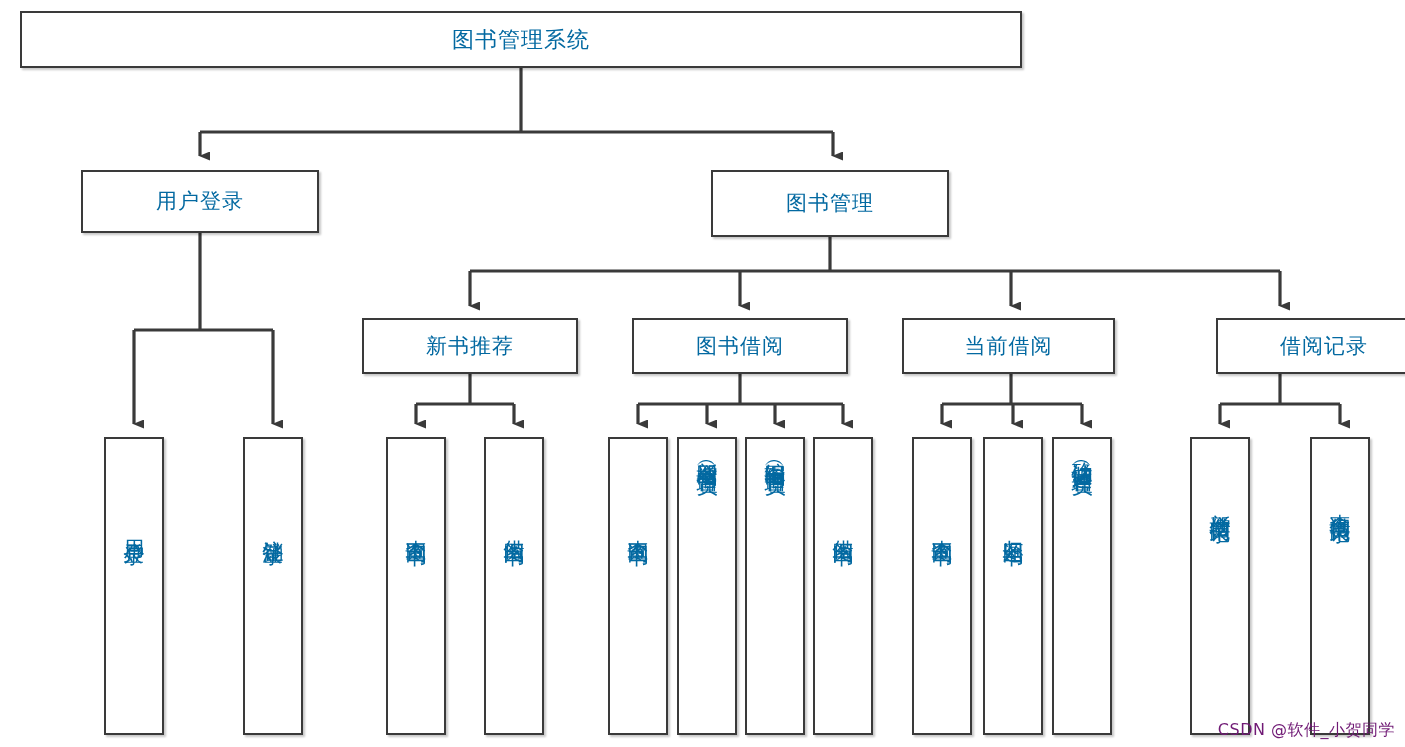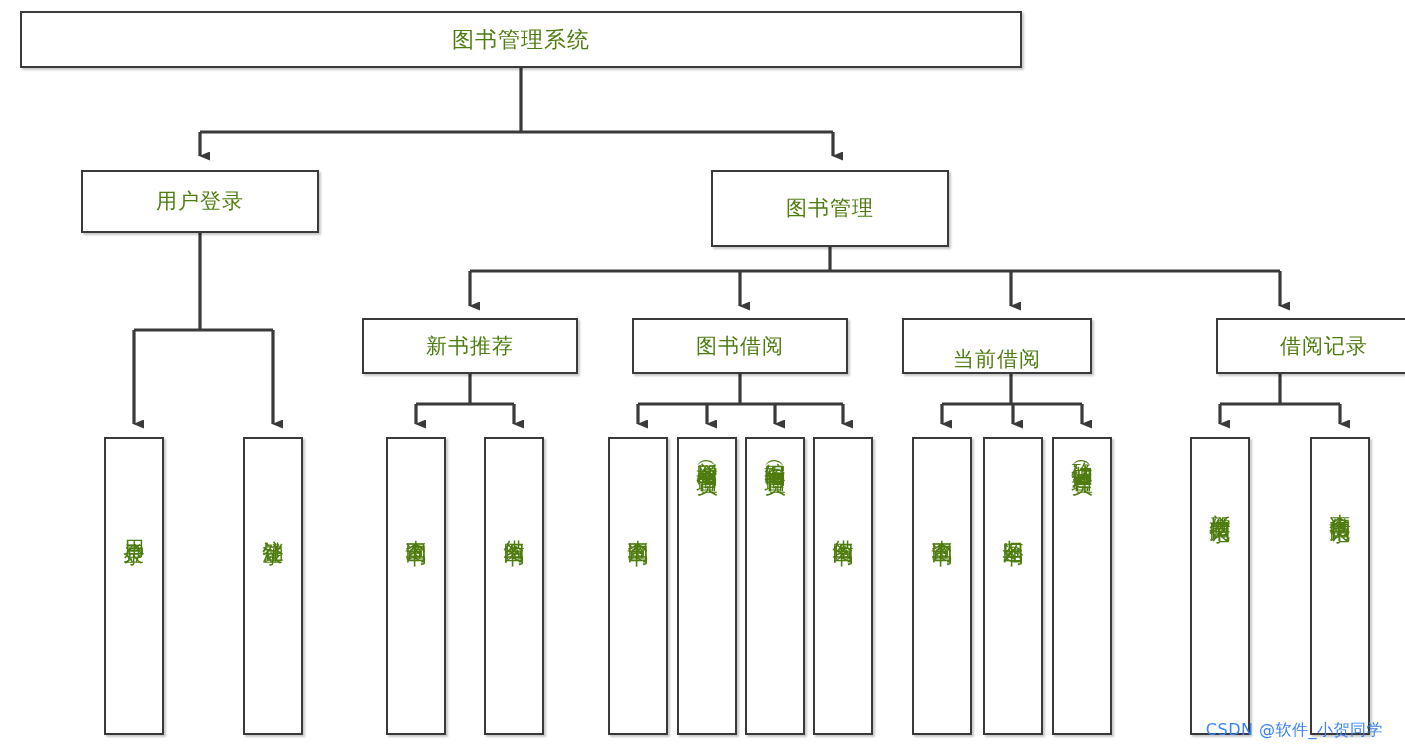--- a/index.html
+++ b/index.html
@@ -11,21 +11,21 @@
   #canvas{position:absolute;left:0;top:0;width:1405px;height:747px;}
   .node-box{
     position:absolute;
     background:#ffffff;
     border:2px solid #3a3a3a;
     box-sizing:border-box;
     box-shadow:2px 2px 2px rgba(0,0,0,0.22);
     display:flex;align-items:center;justify-content:center;
   }
   .node-label{
-    color:#4d7c0f;
+    color:#0369a1;
     font-size:21px;
     line-height:1.25;
     letter-spacing:1px;
     white-space:nowrap;
     user-select:none;
   }
   .node-box.root .node-label{font-size:22px;}
   .node-box.leaf{
     align-items:flex-start;
     justify-content:center;
@@ -41,23 +41,23 @@
     max-height:290px;
   }
   .node-box.leaf.mid .node-label{
     margin-top:52px;
   }
   .node-box.leaf.mid2 .node-label{
     margin-top:78px;
   }
   #watermark{
     position:absolute;
-    right:22px;bottom:6px;
+    right:10px;bottom:6px;
     font-size:16px;
-    color:#3b82f6;
+    color:#701a75;
     letter-spacing:0.5px;
     white-space:nowrap;
     user-select:none;
   }
 </style>
 </head>
 <body>
 
 <svg id="canvas" viewBox="0 0 1405 747" xmlns="http://www.w3.org/2000/svg">
   <defs>
@@ -122,33 +122,33 @@
 </svg>
 
 <div class="node-box root" style="left:20px;top:11px;width:1002px;height:57px;">
   <span class="node-label">图书管理系统</span>
 </div>
 
 <div class="node-box" style="left:81px;top:170px;width:238px;height:63px;">
   <span class="node-label">用户登录</span>
 </div>
 
-<div class="node-box" style="left:711px;top:170px;width:238px;height:77px;">
+<div class="node-box" style="left:711px;top:170px;width:238px;height:67px;">
   <span class="node-label">图书管理</span>
 </div>
 
 <div class="node-box" style="left:362px;top:318px;width:216px;height:56px;">
   <span class="node-label">新书推荐</span>
 </div>
 
 <div class="node-box" style="left:632px;top:318px;width:216px;height:56px;justify-content:center;">
   <span class="node-label">图书借阅</span>
 </div>
 
-<div class="node-box" style="left:902px;top:318px;width:190px;height:56px;align-items:flex-end;">
+<div class="node-box" style="left:902px;top:318px;width:213px;height:56px;">
   <span class="node-label">当前借阅</span>
 </div>
 
 <div class="node-box" style="left:1172px;top:318px;width:216px;height:56px;margin-left:44px;">
   <span class="node-label">借阅记录</span>
 </div>
 
 <div class="node-box leaf mid2" style="left:104px;top:437px;width:60px;height:298px;">
   <span class="node-label">用户登录</span>
 </div>

